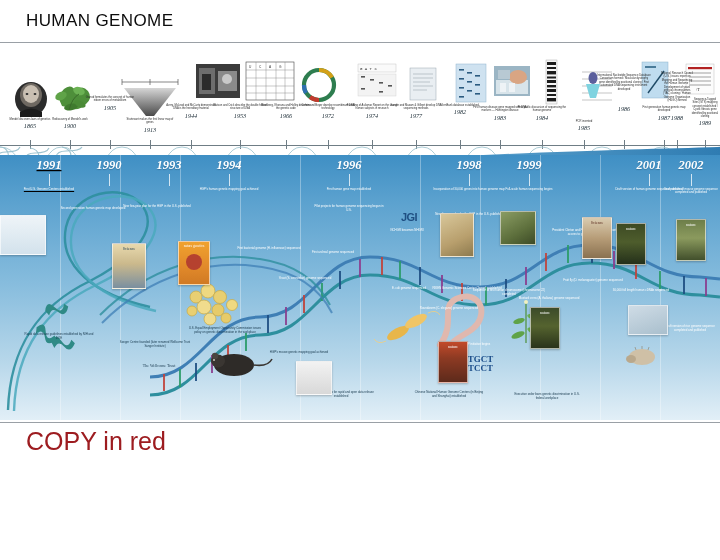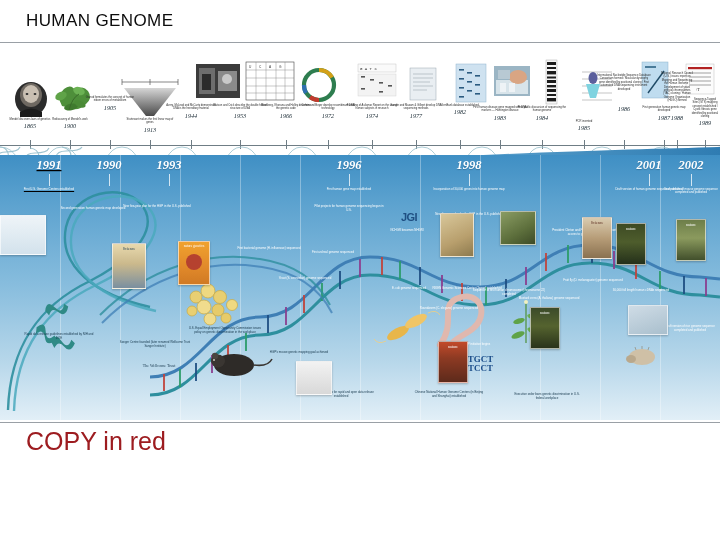--- a/index.html
+++ b/index.html
@@ -540,20 +540,25 @@
     <div class="float-note" style="left:22px;top:178px;color:#17384c;">Rapid data release guidelines established by NIH and DOE</div>
 
     <div class="l-item" style="left:130px;">
       <div class="l-year">1993</div>
       <div class="l-tick"></div>
     </div>
     <div class="float-note light" style="left:120px;top:50px;">New five-year plan for the HGP in the U.S. published</div>
     <div class="float-note" style="left:118px;top:186px;color:#17384c;">Sanger Centre founded (later renamed Wellcome Trust Sanger Institute)</div>
     <div style="position:absolute;left:128px;top:208px;width:62px;text-align:center;font-size:4px;color:#1b3b50;font-family:'Liberation Serif',serif;">The Wellcome Trust</div>
 
+    <div class="l-item" style="left:190px;">
+      <div class="l-year">1994</div>
+      <div class="l-tick"></div>
+      <div class="l-cap">HGP's human genetic mapping goal achieved</div>
+    </div>
 
     <div class="float-note light" style="left:232px;top:92px;">First bacterial genome (H. influenzae) sequenced</div>
     <div class="float-note" style="left:188px;top:172px;color:#17384c;">U.S. Equal Employment Opportunity Commission issues policy on genetic discrimination in the workplace</div>
 
     <div class="l-item" style="left:310px;">
       <div class="l-year">1996</div>
       <div class="l-tick"></div>
       <div class="l-cap">First human gene map established</div>
     </div>
     <div class="float-note light" style="left:312px;top:50px;">Pilot projects for human genome sequencing begun in U.S.</div>
@@ -569,20 +574,25 @@
     <div class="l-item" style="left:430px;">
       <div class="l-year">1998</div>
       <div class="l-tick"></div>
       <div class="l-cap">Incorporation of 30,000 genes into human genome map</div>
     </div>
     <div class="float-note light" style="left:432px;top:58px;">New five-year plan for the HGP in the U.S. published</div>
     <div class="float-note light" style="left:430px;top:132px;">RIKEN Genomic Sciences Center (Japan) established</div>
     <div class="float-note light" style="left:412px;top:152px;">Roundworm (C. elegans) genome sequenced</div>
     <div class="float-note" style="left:412px;top:236px;color:#17384c;">Chinese National Human Genome Centers (in Beijing and Shanghai) established</div>
 
+    <div class="l-item" style="left:490px;">
+      <div class="l-year">1999</div>
+      <div class="l-tick"></div>
+      <div class="l-cap">Full-scale human sequencing begins</div>
+    </div>
     <div class="float-note light" style="left:472px;top:134px;">Sequence of first human chromosome (chromosome 22) completed</div>
     <div class="float-note light" style="left:556px;top:124px;">Fruit fly (D. melanogaster) genome sequenced</div>
     <div class="float-note light" style="left:440px;top:188px;">SNP initiative begins</div>
     <div style="position:absolute;left:440px;top:200px;width:74px;text-align:center;font-size:9px;font-weight:700;color:#1c4e8a;line-height:1.05;font-family:'Liberation Serif',serif;">
       <div>GTGCT</div>
       <div>GTCCT</div>
     </div>
 
     <div class="float-note light" style="left:550px;top:74px;">President Clinton and Prime Minister Blair support free access to genome information</div>
     <div class="float-note light" style="left:512px;top:142px;">Mustard cress (A. thaliana) genome sequenced</div>

